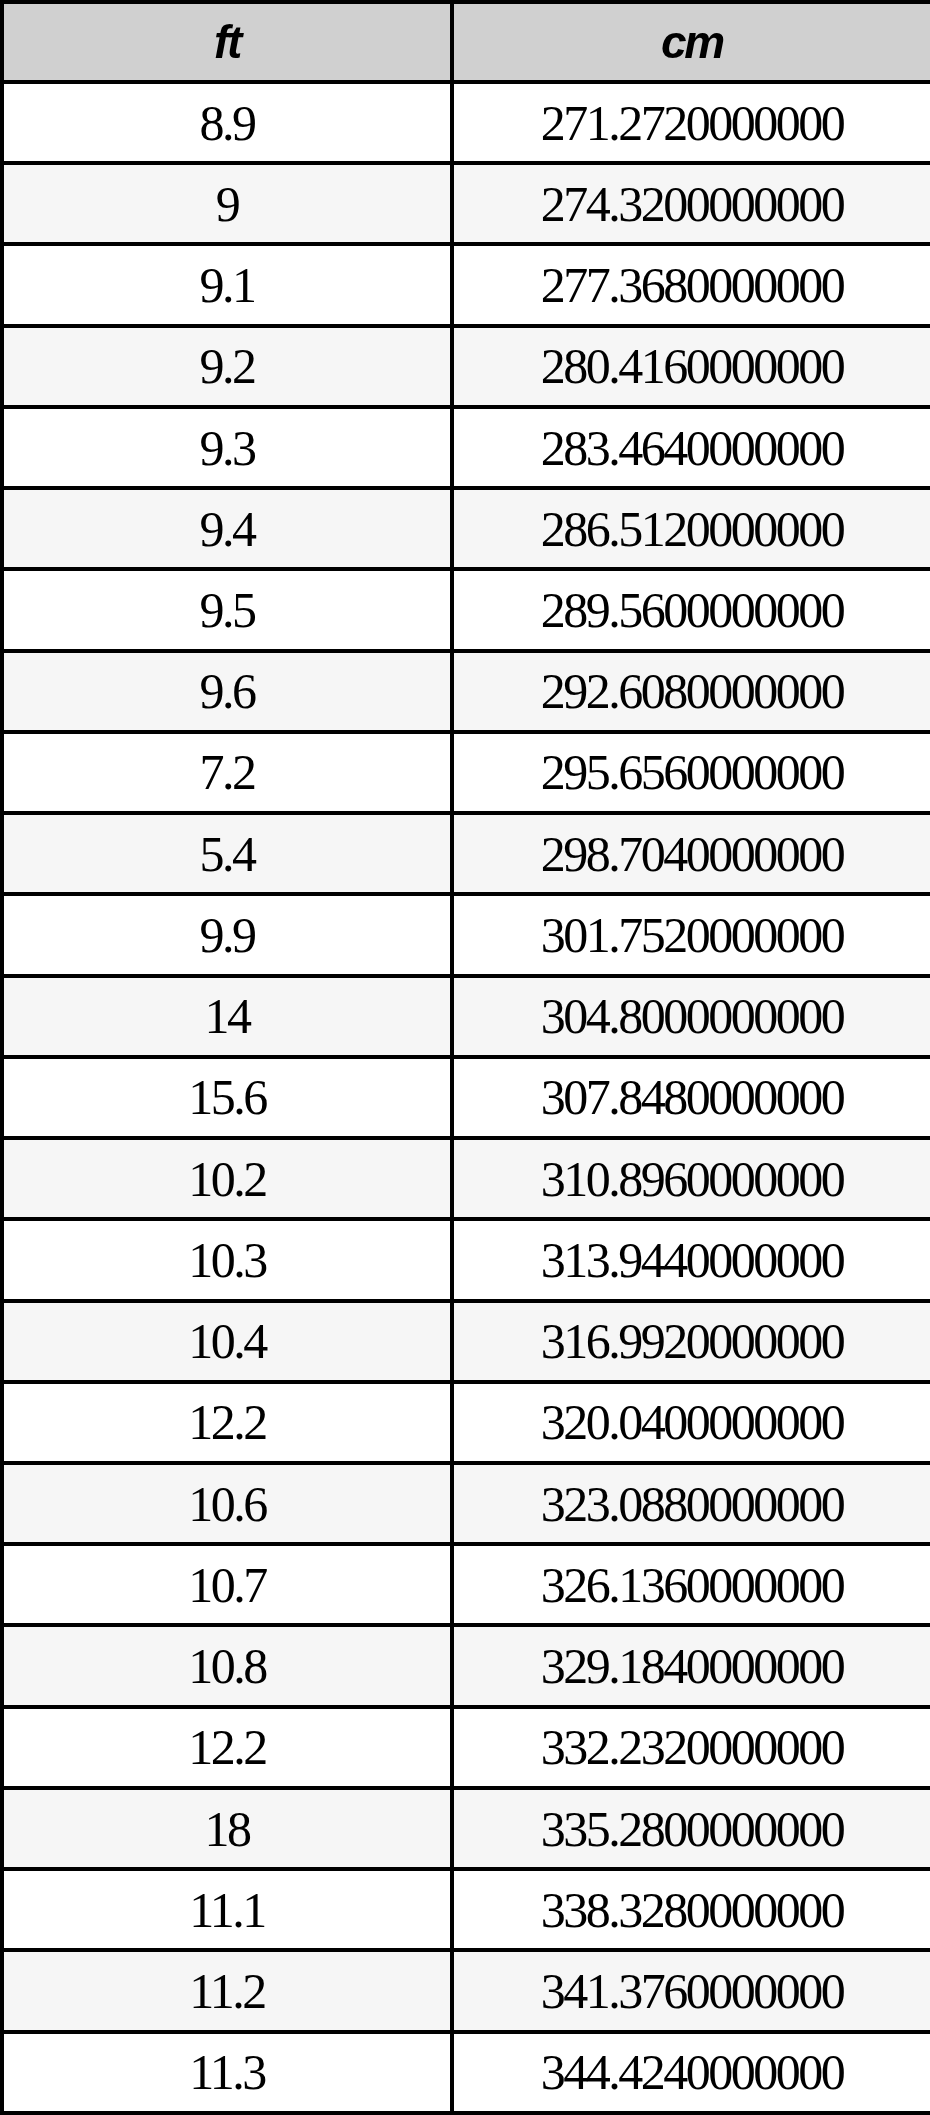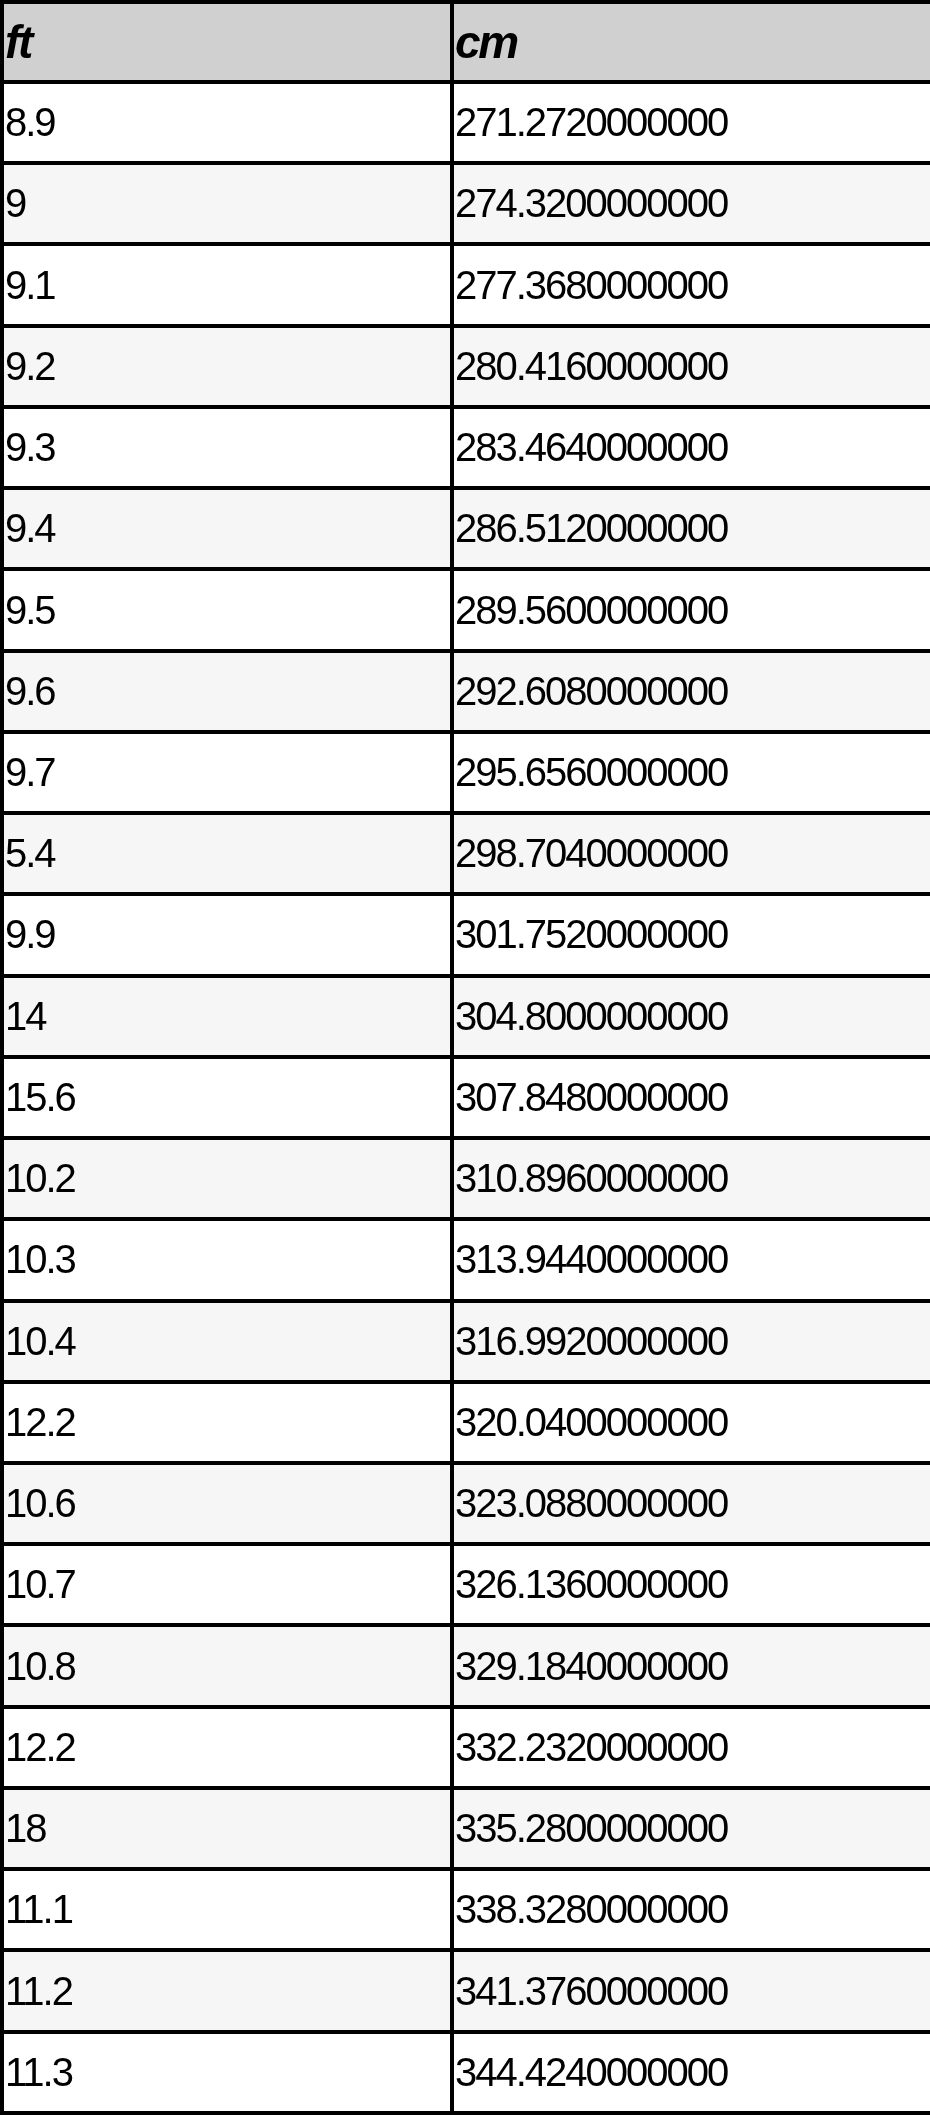--- a/index.html
+++ b/index.html
@@ -22,36 +22,37 @@
     height: 2115px;
     border-collapse: collapse;
     table-layout: fixed;
     font-family: "Liberation Sans", sans-serif;
     color: var(--text-color);
   }
   col.ft-col { width: 450px; }
   col.cm-col { width: 480px; }
   th, td {
     border: 4px solid var(--border-color);
-    text-align: left;
+    text-align: center;
     vertical-align: middle;
     overflow: hidden;
     white-space: nowrap;
     letter-spacing: -0.05em;
   }
   th {
     background: var(--header-bg);
     font-size: 46px;
     font-weight: bold;
     font-style: italic;
     height: 80px;
   }
   td {
-    font-size: 40px;
+    font-size: 50px;
     font-weight: normal;
+    font-family: Liberation Serif, serif;
   }
   tbody tr td { background: var(--row-bg); }
   tbody tr:nth-child(even) td { background: var(--row-alt-bg); }
 </style>
 </head>
 <body>
 
 <table class="conv-table">
   <colgroup>
     <col class="ft-col">
@@ -90,21 +91,21 @@
       </tr>
       <tr>
         <td>9.5</td>
         <td>289.5600000000</td>
       </tr>
       <tr>
         <td>9.6</td>
         <td>292.6080000000</td>
       </tr>
       <tr>
-        <td>9.7</td>
+        <td>7.2</td>
         <td>295.6560000000</td>
       </tr>
       <tr>
         <td>5.4</td>
         <td>298.7040000000</td>
       </tr>
       <tr>
         <td>9.9</td>
         <td>301.7520000000</td>
       </tr>

